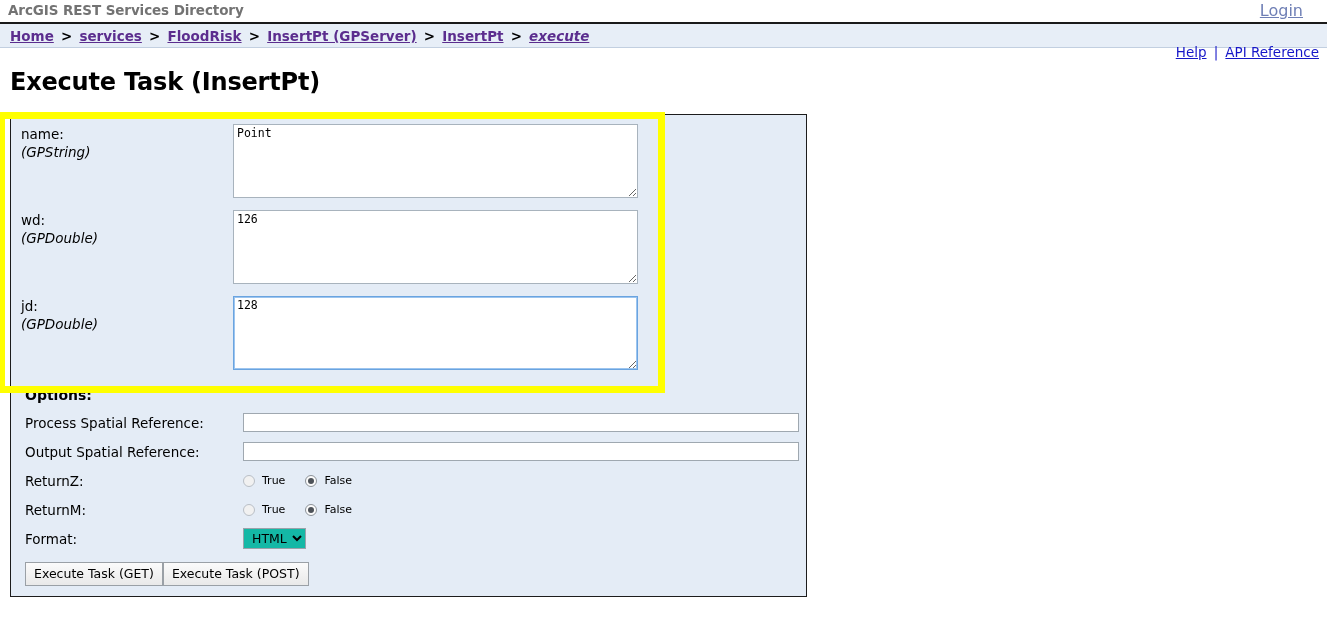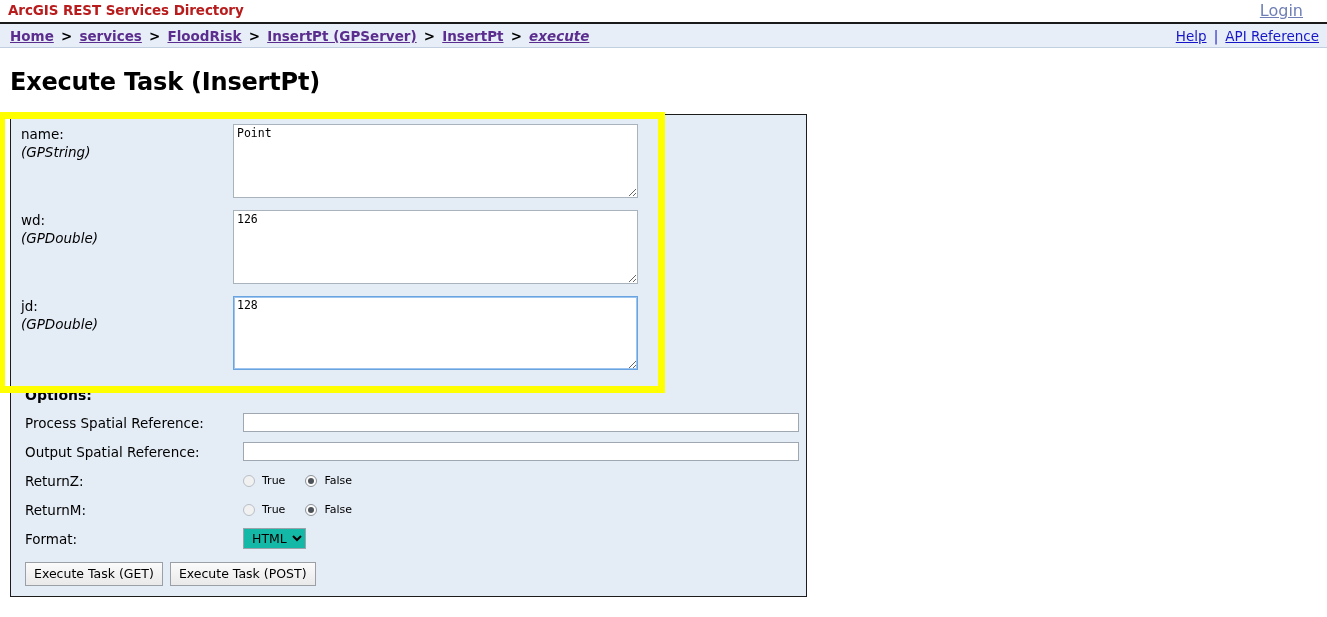--- a/index.html
+++ b/index.html
@@ -20,21 +20,21 @@
   
   .top-header {
     position: relative;
     height: 22px;
     padding: 2px 0 0 8px;
     box-sizing: border-box;
   }
   .site-title {
     font-size: 13.5px;
     font-weight: bold;
-    color: #b91c1c;
+    color: #737373;
     letter-spacing: -0.1px;
   }
   .login-link {
     position: absolute;
     right: 24px;
     top: 1px;
     font-size: 16px;
     color: #6f7fb5;
     text-decoration: underline;
     cursor: pointer;
@@ -62,21 +62,21 @@
   .crumb-link.italic { font-style: italic; text-decoration: underline; }
   .crumb-sep {
     color: #000000;
     font-weight: bold;
     font-size: 13.5px;
     padding: 0 3px;
   }
   .help-zone {
     position: absolute;
     right: 8px;
-    top: 0;
+    top: 16px;
     line-height: 24px;
   }
   .help-link {
     color: #1616c8;
     text-decoration: underline;
     font-size: 13.5px;
     cursor: pointer;
   }
   .help-pipe {
     color: #1616c8;
@@ -226,21 +226,20 @@
     align-items: center;
     padding-top: 9px;
     margin-left: 0px;
   }
   .form-button {
     font-family: "DejaVu Sans", "Liberation Sans", sans-serif;
     font-size: 12.5px;
     background: linear-gradient(#fbfbfb, #e9e9e9);
     border: 1px solid #9aa0a6;
     padding: 3px 8px 4px 8px;
-    margin-right: 7px;
     cursor: pointer;
     color: #000;
   }
 
   
   .highlight-box {
     position: absolute;
     left: -2px;
     top: 112px;
     width: 667px;

